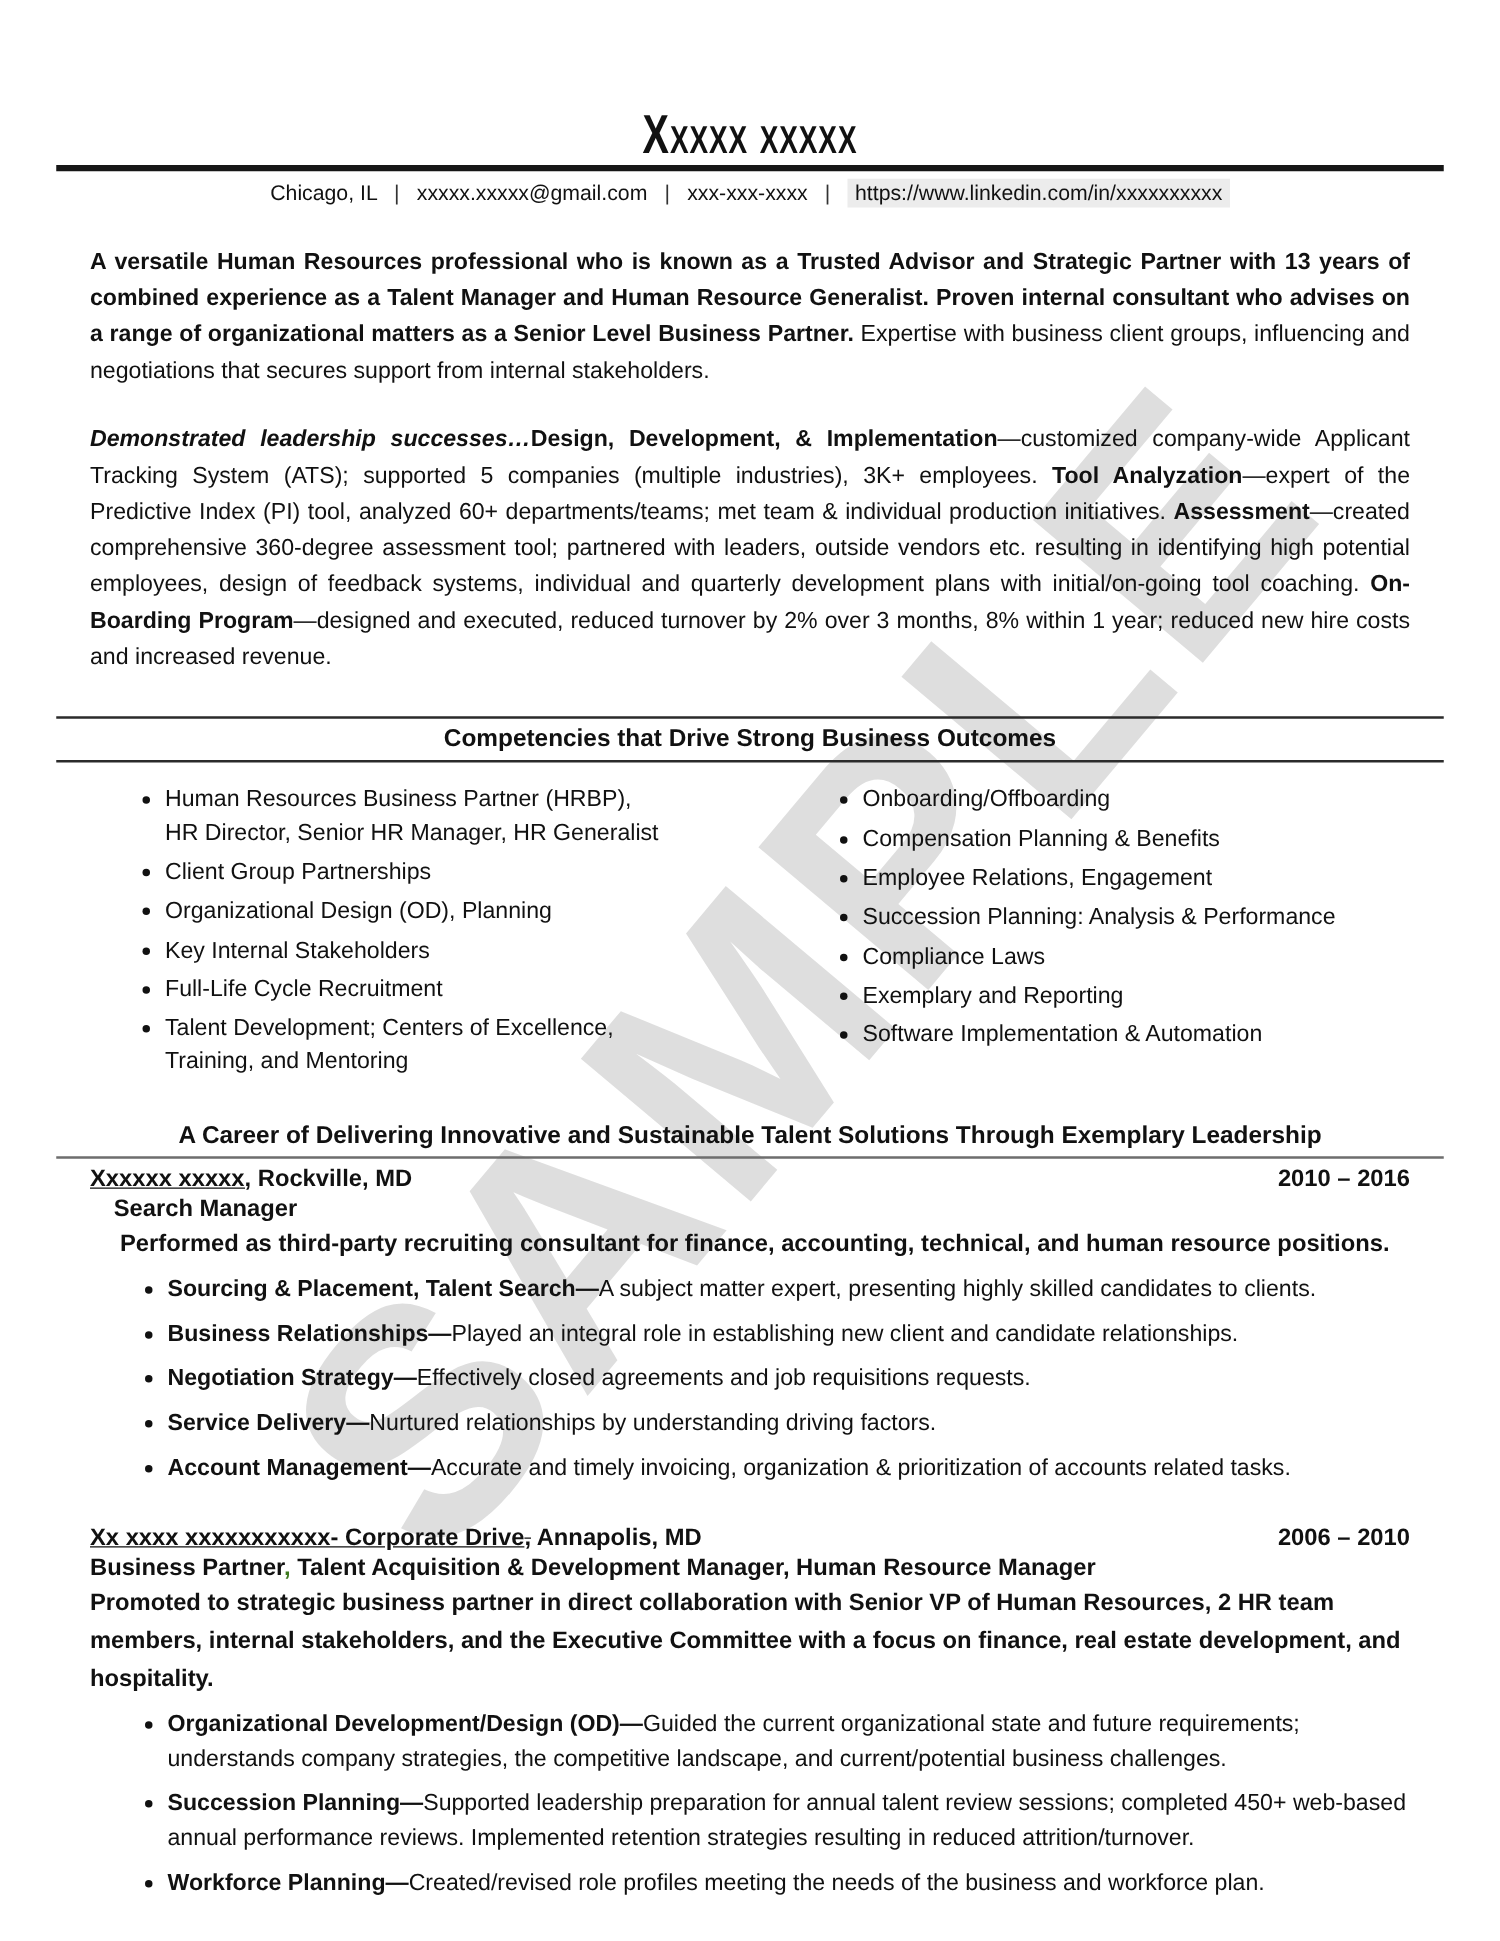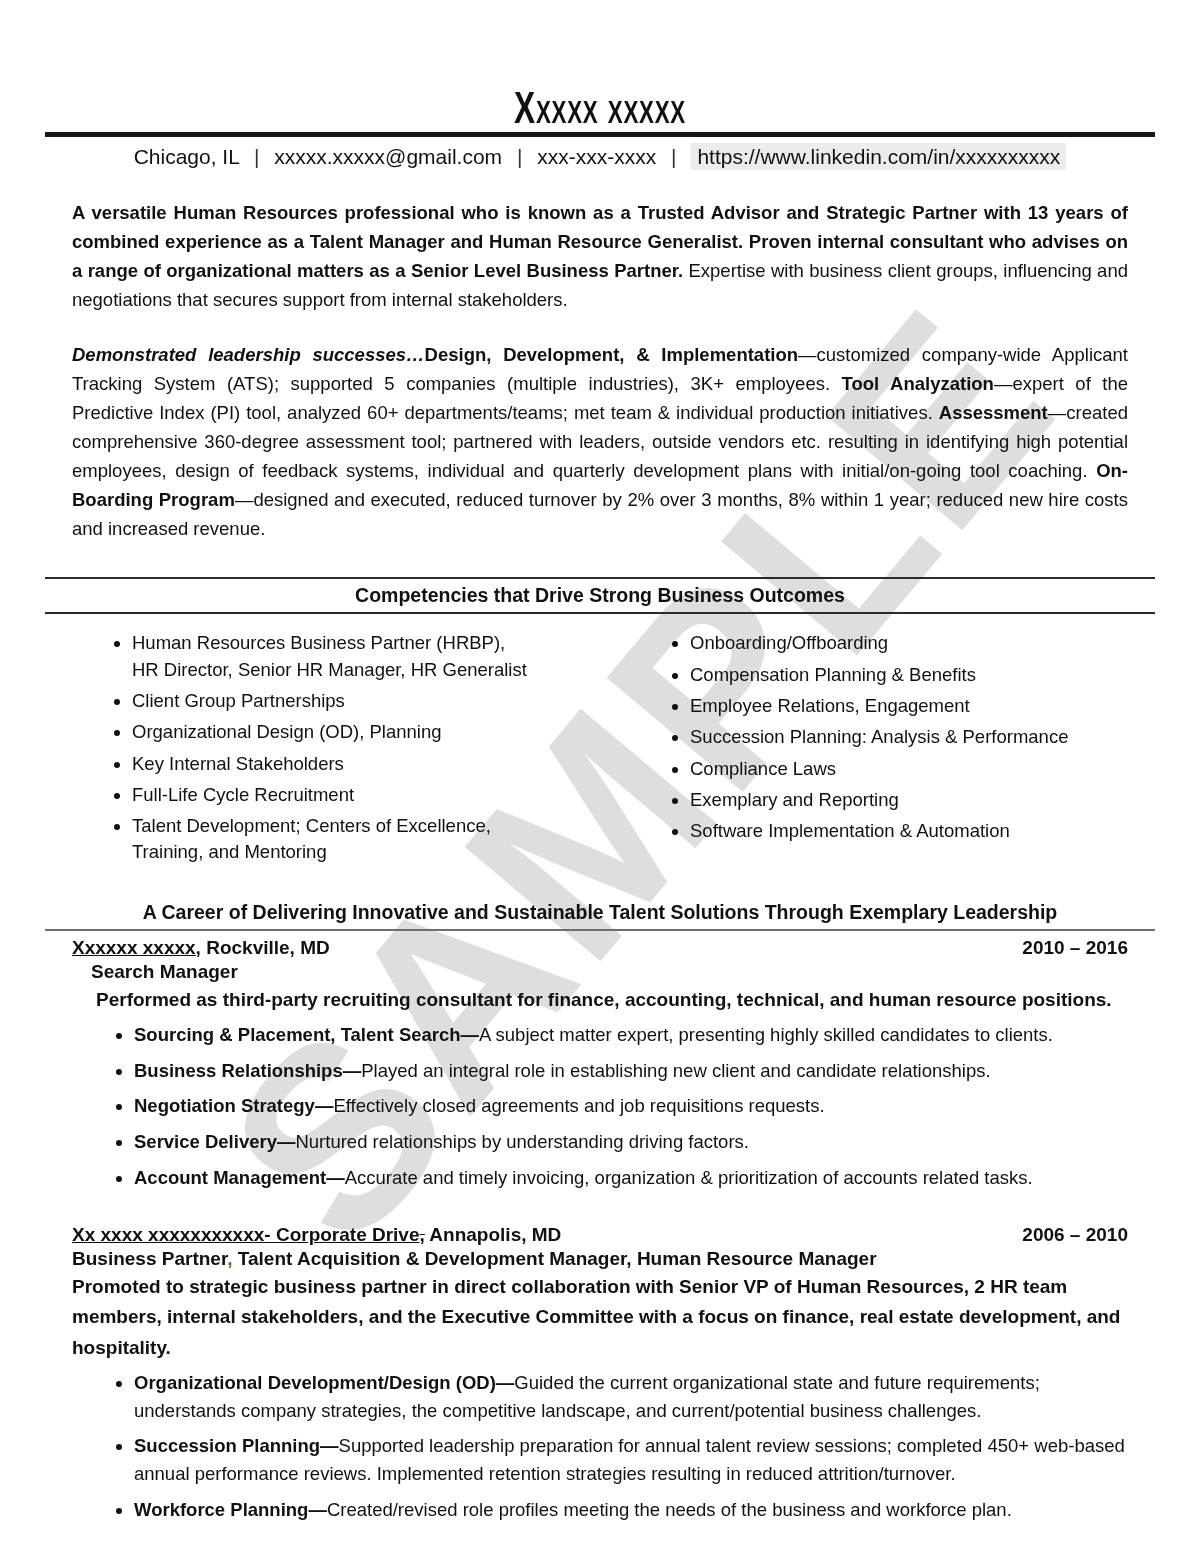--- a/index.html
+++ b/index.html
@@ -33,21 +33,21 @@
     font-weight:700;
     font-variant:small-caps;
     transform:scaleX(.72);
     transform-origin:center;
     line-height:1.0;
     letter-spacing:1px;
   }
   .name-rule{height:5px;background:#161616;margin:2px -27px 8px;}
   .contact{
     text-align:center;
-    font-size:21px;
+    font-size:17px;
     margin-bottom:30px;
     white-space:nowrap;
   }
   .contact .sep{margin:0 9px;color:#333;}
   .hl{background:#ececec;padding:2px 6px;}
   .para{
     margin:0 0 27px;
     font-size:18.5px;
     line-height:1.56;
     text-align:justify;

